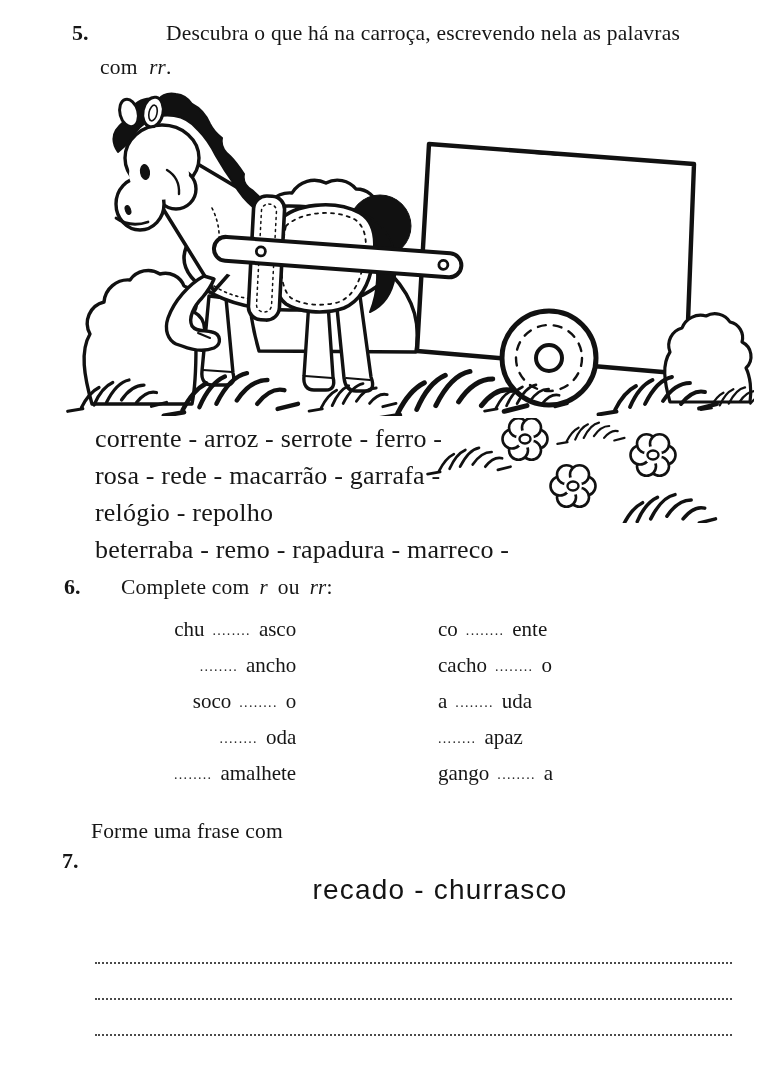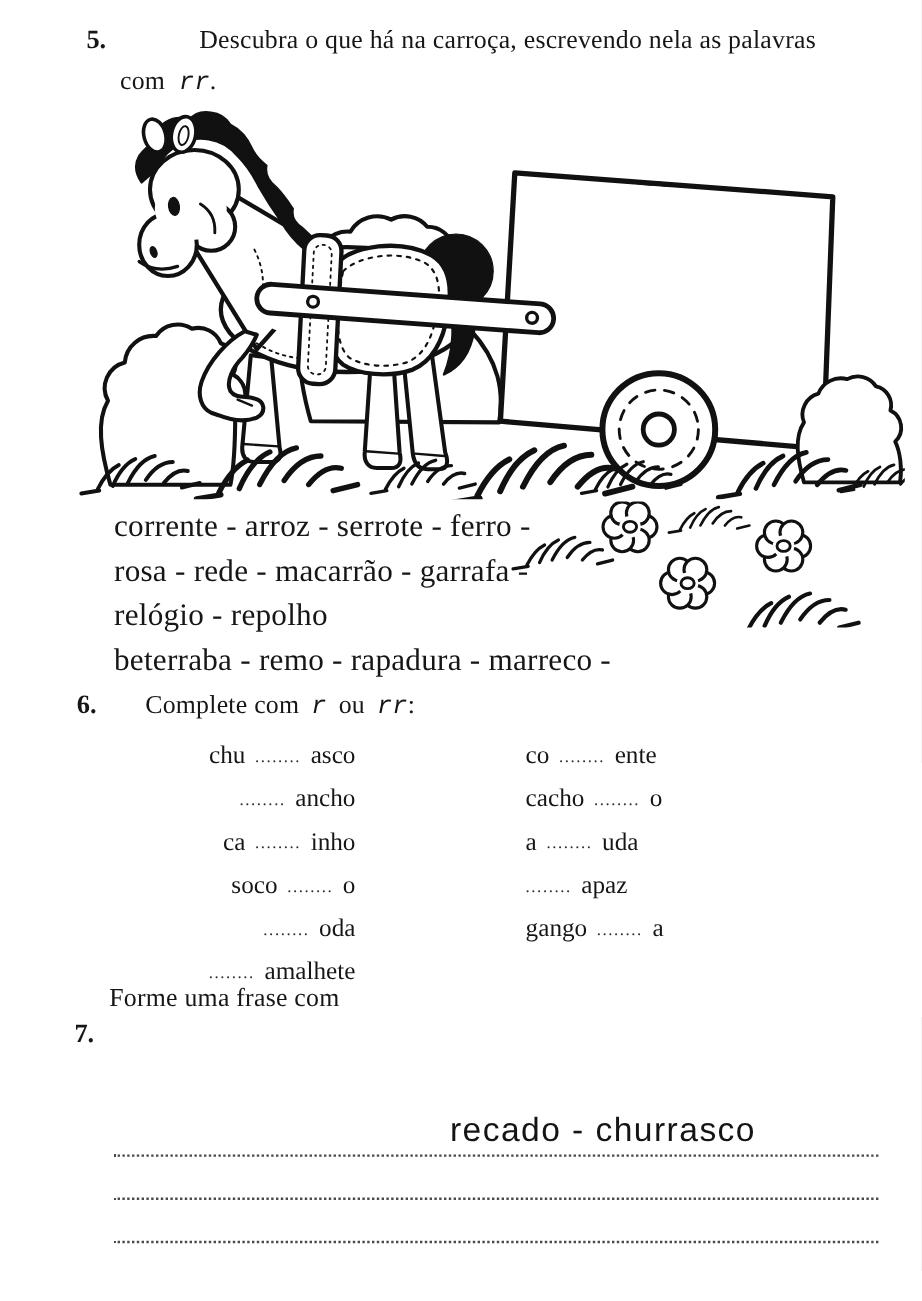--- a/index.html
+++ b/index.html
@@ -4,21 +4,21 @@
 <style>
   html,body{margin:0;padding:0;background:#e8e8e8;}
   .page{
     position:relative;width:768px;height:1084px;background:#ffffff;
     font-family:"Liberation Serif", serif;color:#161616;overflow:hidden;
     margin:0 auto;
   }
   .abs{position:absolute;}
   .num{font-weight:bold;font-size:22px;}
   .instr{font-size:21.5px;letter-spacing:0.2px;text-align:right;}
-  .script{font-family:Liberation Mono, monospace;font-style:italic;font-weight:500;font-size:21px;}
+  .script{font-family:Liberation Serif, serif;font-style:italic;font-weight:500;font-size:21px;}
   .script.sp{margin:0 10px;}
   .wordlist{font-size:26px;line-height:37px;letter-spacing:0.2px;}
   .ex6row{height:36px;font-size:21px;white-space:nowrap;}
   .dots{font-size:14px;letter-spacing:1.3px;color:#2b2b2b;margin:0 8px;position:relative;top:-1px;}
   .wordpair{
     font-family:"Liberation Sans", sans-serif;font-size:28px;font-weight:400;
     letter-spacing:1.2px;color:#141414;text-align:center;
   }
   .dotline{border-bottom:2px dotted #4a4a4a;height:14px;}
   svg .ln{stroke:#111;stroke-linecap:round;stroke-linejoin:round;fill:none;}
@@ -156,35 +156,34 @@
     <use href="#flower" transform="translate(148,68)"></use>
     <use href="#tuft" transform="translate(196,82) scale(1.35)"></use>
   </svg>
 
   <span class="abs num" style="left:64px;top:574px;">6.</span>
   <span class="abs instr" style="left:93px;top:575px;margin-left:28px;"><span>Complete com</span><span class="script sp">r</span><span>ou</span><span class="script" style="margin-left:10px;">rr</span><span>:</span></span>
 
   <div class="abs" style="left:174px;top:617px;text-align:right;">
     <div class="ex6row"><span>chu</span><span class="dots">........</span><span>asco</span></div>
     <div class="ex6row"><span></span><span class="dots" style="margin-left:0;">........</span><span>ancho</span></div>
-    <div class="ex6row"><span>ca</span><span class="dots">........</span><span>inho</span></div>
     <div class="ex6row"><span>soco</span><span class="dots">........</span><span>o</span></div>
     <div class="ex6row"><span></span><span class="dots" style="margin-left:0;">........</span><span>oda</span></div>
     <div class="ex6row"><span></span><span class="dots" style="margin-left:0;">........</span><span>amalhete</span></div>
   </div>
 
   <div class="abs" style="left:438px;top:617px;">
     <div class="ex6row"><span>co</span><span class="dots">........</span><span>ente</span></div>
     <div class="ex6row"><span>cacho</span><span class="dots">........</span><span>o</span></div>
     <div class="ex6row"><span>a</span><span class="dots">........</span><span>uda</span></div>
     <div class="ex6row"><span></span><span class="dots" style="margin-left:0;">........</span><span>apaz</span></div>
     <div class="ex6row"><span>gango</span><span class="dots">........</span><span>a</span></div>
   </div>
 
   <span class="abs num" style="left:62px;top:848px;">7.</span>
   <span class="abs instr" style="left:91px;top:819px;">Forme uma frase com</span>
-  <div class="abs wordpair" style="left:250px;top:926px;width:380px;text-align:right;">recado - churrasco</div>
+  <div class="abs wordpair" style="left:250px;top:874px;width:380px;">recado - churrasco</div>
 
   <div class="abs dotline" style="left:95px;top:948px;width:637px;"></div>
   <div class="abs dotline" style="left:95px;top:984px;width:637px;"></div>
   <div class="abs dotline" style="left:95px;top:1020px;width:637px;"></div>
 
 </div>
 
 </body></html>

